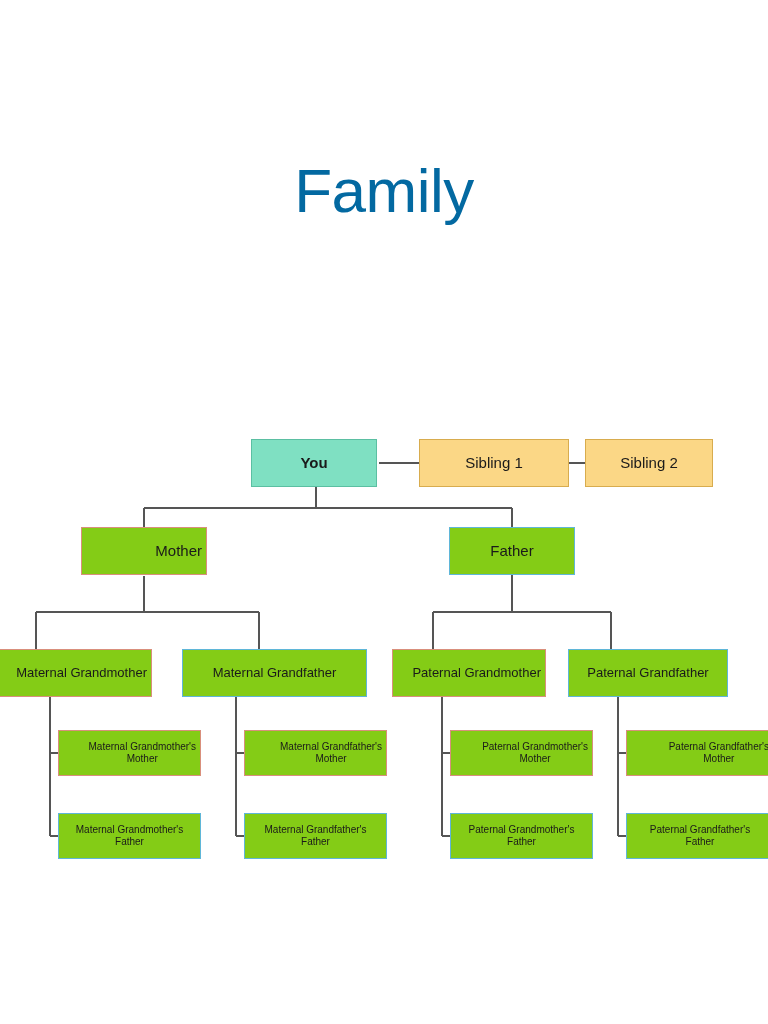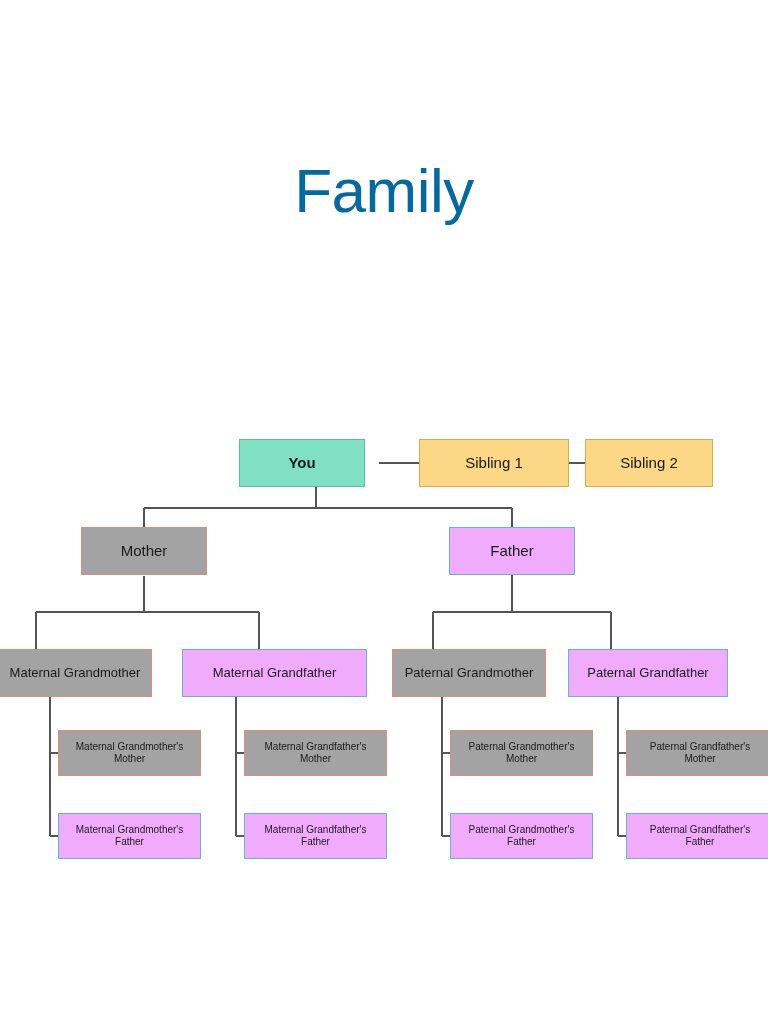--- a/index.html
+++ b/index.html
@@ -63,22 +63,22 @@
     justify-content: center;
     text-align: center;
     border-width: 1px;
     border-style: solid;
     line-height: 1.18;
     padding: 2px 4px;
   }
 
   .node.teal   { background: #7FE0C2; border-color: #5bbfa2; }
   .node.amber  { background: #FBD786; border-color: #d8ac4e; }
-  .node.salmon { background: #a3a3a3; border-color: #d98f7c; }
-  .node.blue   { background: #f0abfc; border-color: #5fb6d8; }
+  .node.salmon { background: #84cc16; border-color: #d98f7c; justify-content: flex-end; }
+  .node.blue   { background: #84cc16; border-color: #5fb6d8; }
 
   .gen1 { font-size: 15px; height: 48px; }
   .gen1.bold { font-weight: bold; }
   .gen2 { font-size: 15px; height: 48px; }
   .gen3 { font-size: 13px; height: 48px; }
   .gen4 { font-size: 10px; height: 46px; }
 
   .node-label { display: block; }
 
   
@@ -135,21 +135,21 @@
         <line x1="442" y1="697" x2="442" y2="836"></line>
         <line x1="442" y1="753" x2="450" y2="753"></line>
         <line x1="442" y1="836" x2="450" y2="836"></line>
 
         <line x1="618" y1="697" x2="618" y2="836"></line>
         <line x1="618" y1="753" x2="626" y2="753"></line>
         <line x1="618" y1="836" x2="626" y2="836"></line>
       </g>
     </svg>
 
-    <div class="node teal gen1 bold" style="left:239px; top:439px; width:126px;">
+    <div class="node teal gen1 bold" style="left:251px; top:439px; width:126px;">
       <span class="node-label">You</span>
     </div>
 
     <div class="node amber gen1" style="left:419px; top:439px; width:150px;">
       <span class="node-label">Sibling 1</span>
     </div>
 
     <div class="node amber gen1" style="left:585px; top:439px; width:128px;">
       <span class="node-label">Sibling 2</span>
     </div>

